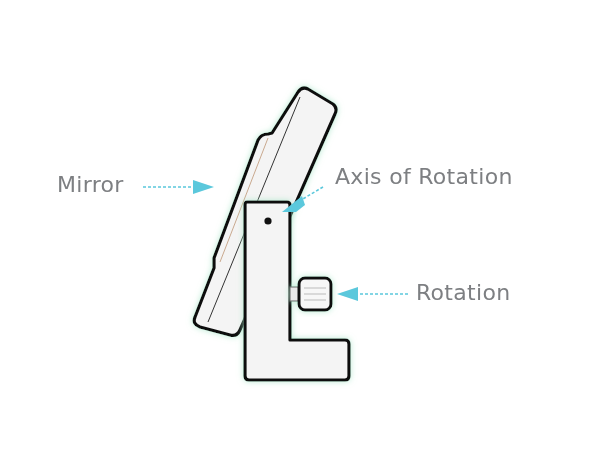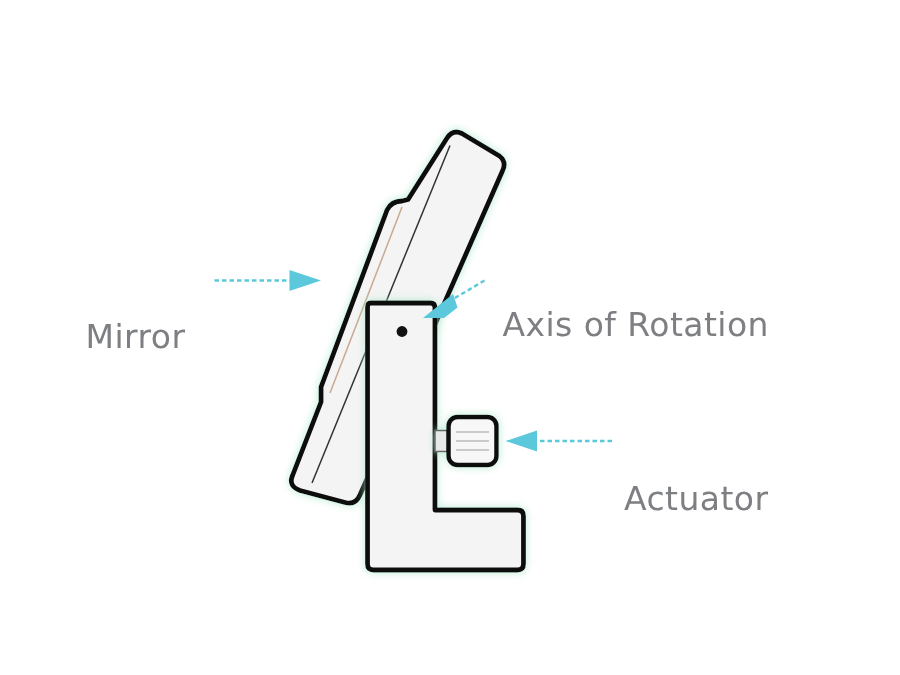--- a/index.html
+++ b/index.html
@@ -1,17 +1,17 @@
 <!DOCTYPE html>
 <html><head>
 <meta charset="utf-8">
 <style>
   html, body { margin:0; padding:0; background:#ffffff; }
   body { width:600px; height:450px; position:relative; overflow:hidden; font-family:"DejaVu Sans", sans-serif; }
-  .label { position:absolute; color:#7d7f82; font-size:22px; letter-spacing:0.3px; white-space:nowrap;margin-top:41px; }
+  .label { position:absolute; color:#7d7f82; font-size:22px; letter-spacing:0.3px; white-space:nowrap; }
   #lbl-mirror { left:57px; top:172px; }
   #lbl-axis { left:335px; top:164px;text-align:center; }
   #lbl-actuator { left:416px; top:280px; }
   svg { position:absolute; left:0; top:0; }
 </style>
 </head>
 <body>
 
 <svg width="600" height="450" viewBox="0 0 600 450">
   <defs>
@@ -54,13 +54,13 @@
     <polygon points="302,196 282,212 296,212 305,205" fill="#5bc8dc"></polygon>
   </g>
   <g>
     <line x1="408" y1="294" x2="355" y2="294" stroke="#5bc8dc" stroke-width="1.6" stroke-dasharray="3,2"></line>
     <polygon points="358,287 337,294 358,301" fill="#5bc8dc"></polygon>
   </g>
 </svg>
 
 <div class="label" id="lbl-mirror">Mirror</div>
 <div class="label" id="lbl-axis">Axis of Rotation</div>
-<div class="label" id="lbl-actuator">Actuator</div>
+<div class="label" id="lbl-actuator">Rotation</div>
 
 </body></html>

